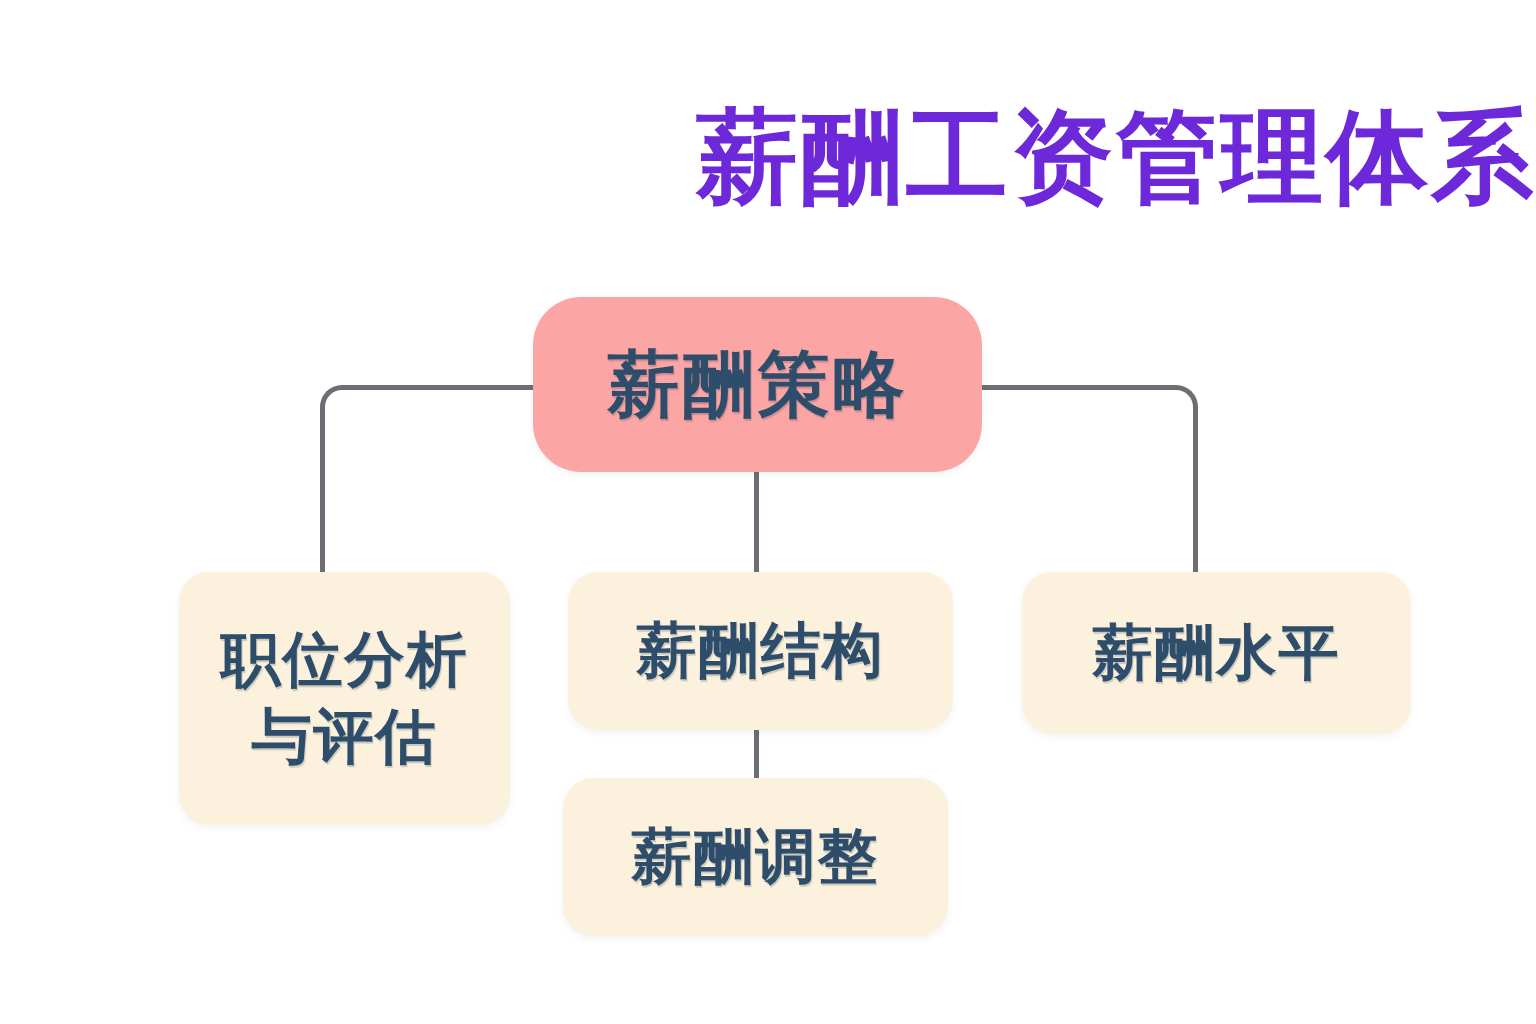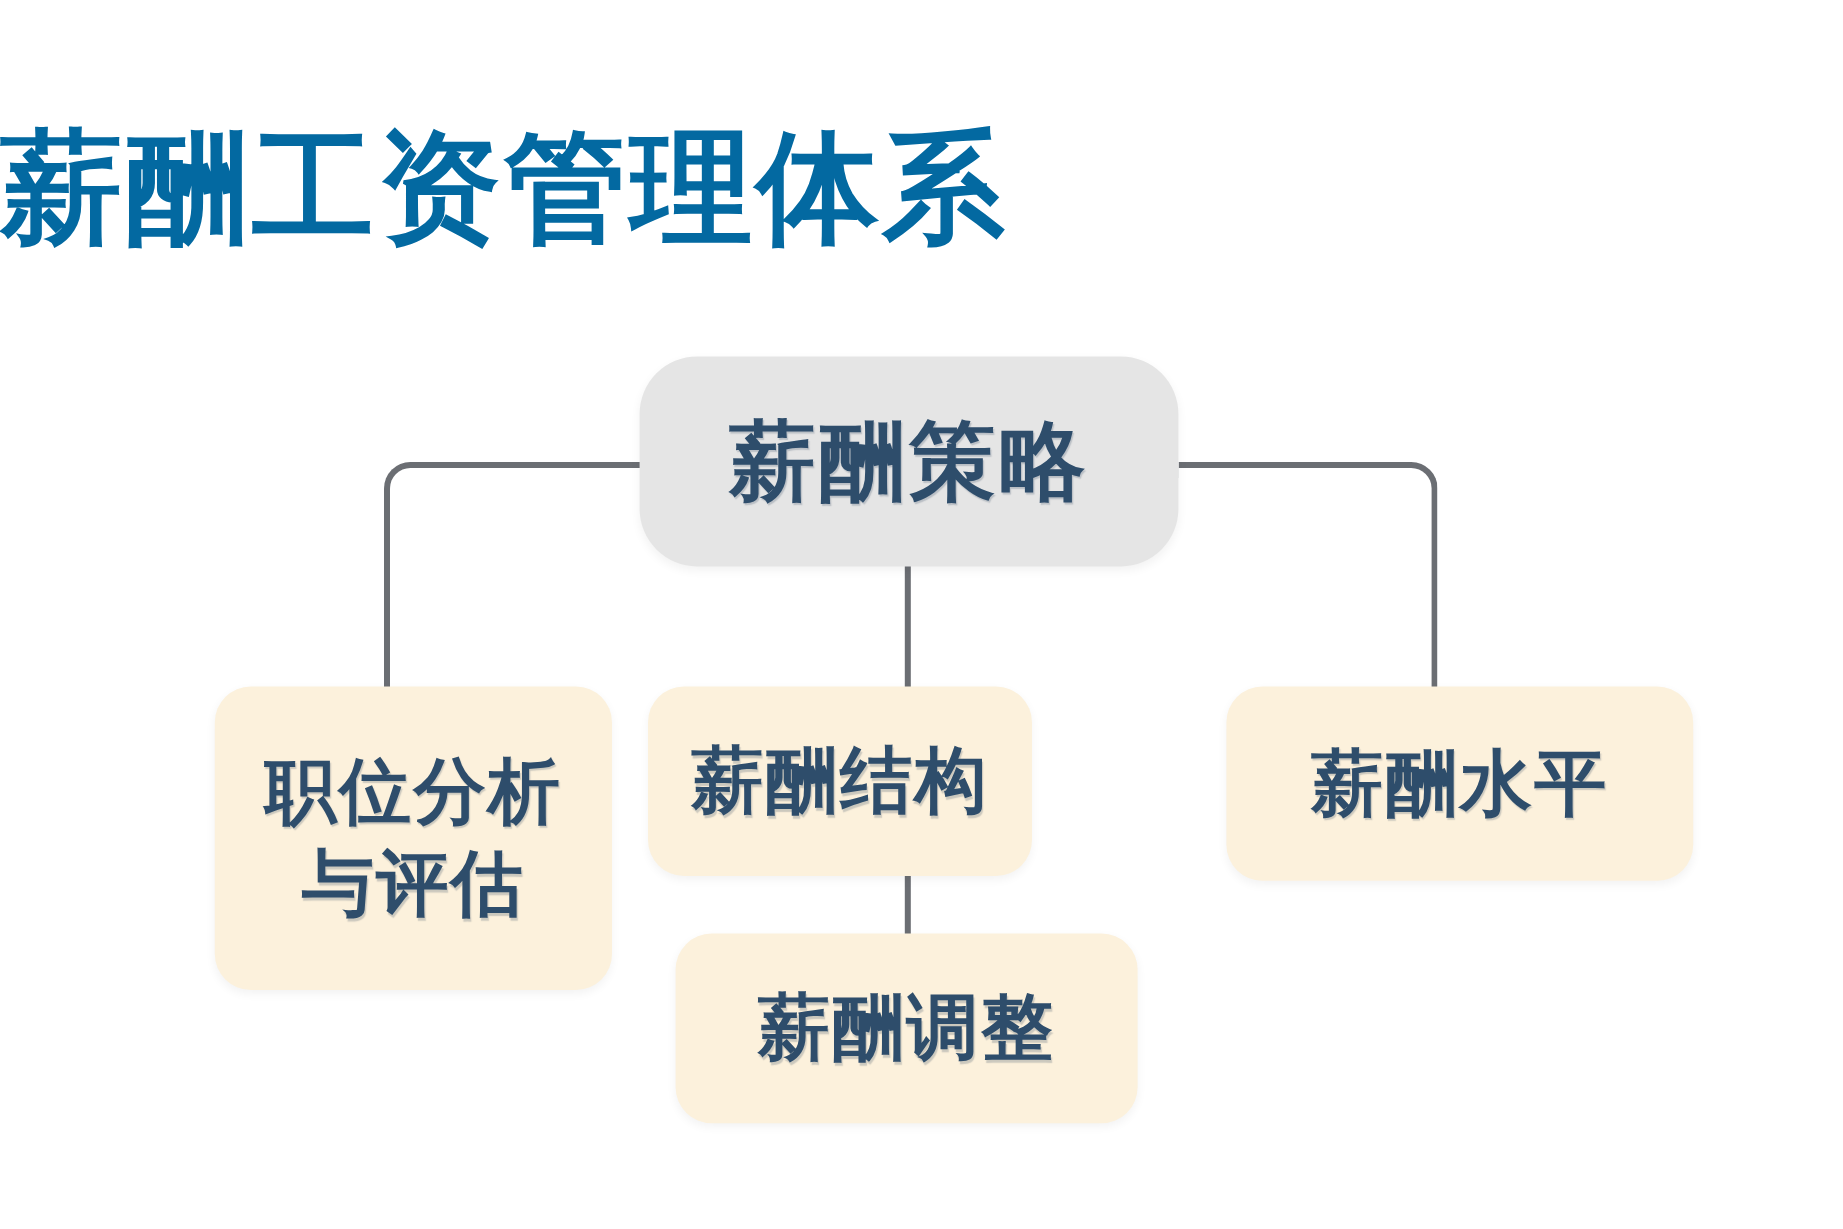--- a/index.html
+++ b/index.html
@@ -13,26 +13,26 @@
     width: 1536px;
     height: 1024px;
     background: #ffffff;
     overflow: hidden;
   }
   .page-title {
     position: absolute;
     left: 0;
     top: 92px;
     width: 100%;
-    text-align: left;
+    text-align: right;
     font-size: 102px;
     line-height: 130px;
     font-weight: 900;
     letter-spacing: 3px;
-    color: #0369a1;
+    color: #6d28d9;
   }
   .node {
     position: absolute;
     display: flex;
     align-items: center;
     justify-content: center;
     text-align: center;
     font-weight: 900;
     color: #2e4d6b;
     z-index: 2;
@@ -41,42 +41,42 @@
   .node .node-label {
     white-space: pre-line;
     text-shadow: 1px 2px 1px rgba(30, 55, 80, 0.22);
   }
   .node-root {
     left: 533px;
     top: 297px;
     width: 449px;
     height: 175px;
     border-radius: 48px;
-    background: #e5e5e5;
+    background: #fca5a5;
     font-size: 72px;
     letter-spacing: 3px;
   }
   .node-child {
     background: #fcf1dc;
     border-radius: 30px;
     font-size: 60px;
     letter-spacing: 2px;
   }
   .node-job-analysis {
     left: 157px;
     top: 572px;
     width: 331px;
     height: 253px;
     line-height: 1.28;
     margin-left: 22px;
   }
   .node-pay-structure {
-    left: 540px;
+    left: 568px;
     top: 572px;
-    width: 320px;
+    width: 385px;
     height: 158px;
   }
   .node-pay-level {
     left: 1022px;
     top: 572px;
     width: 389px;
     height: 162px;
   }
   .node-pay-adjustment {
     left: 563px;

